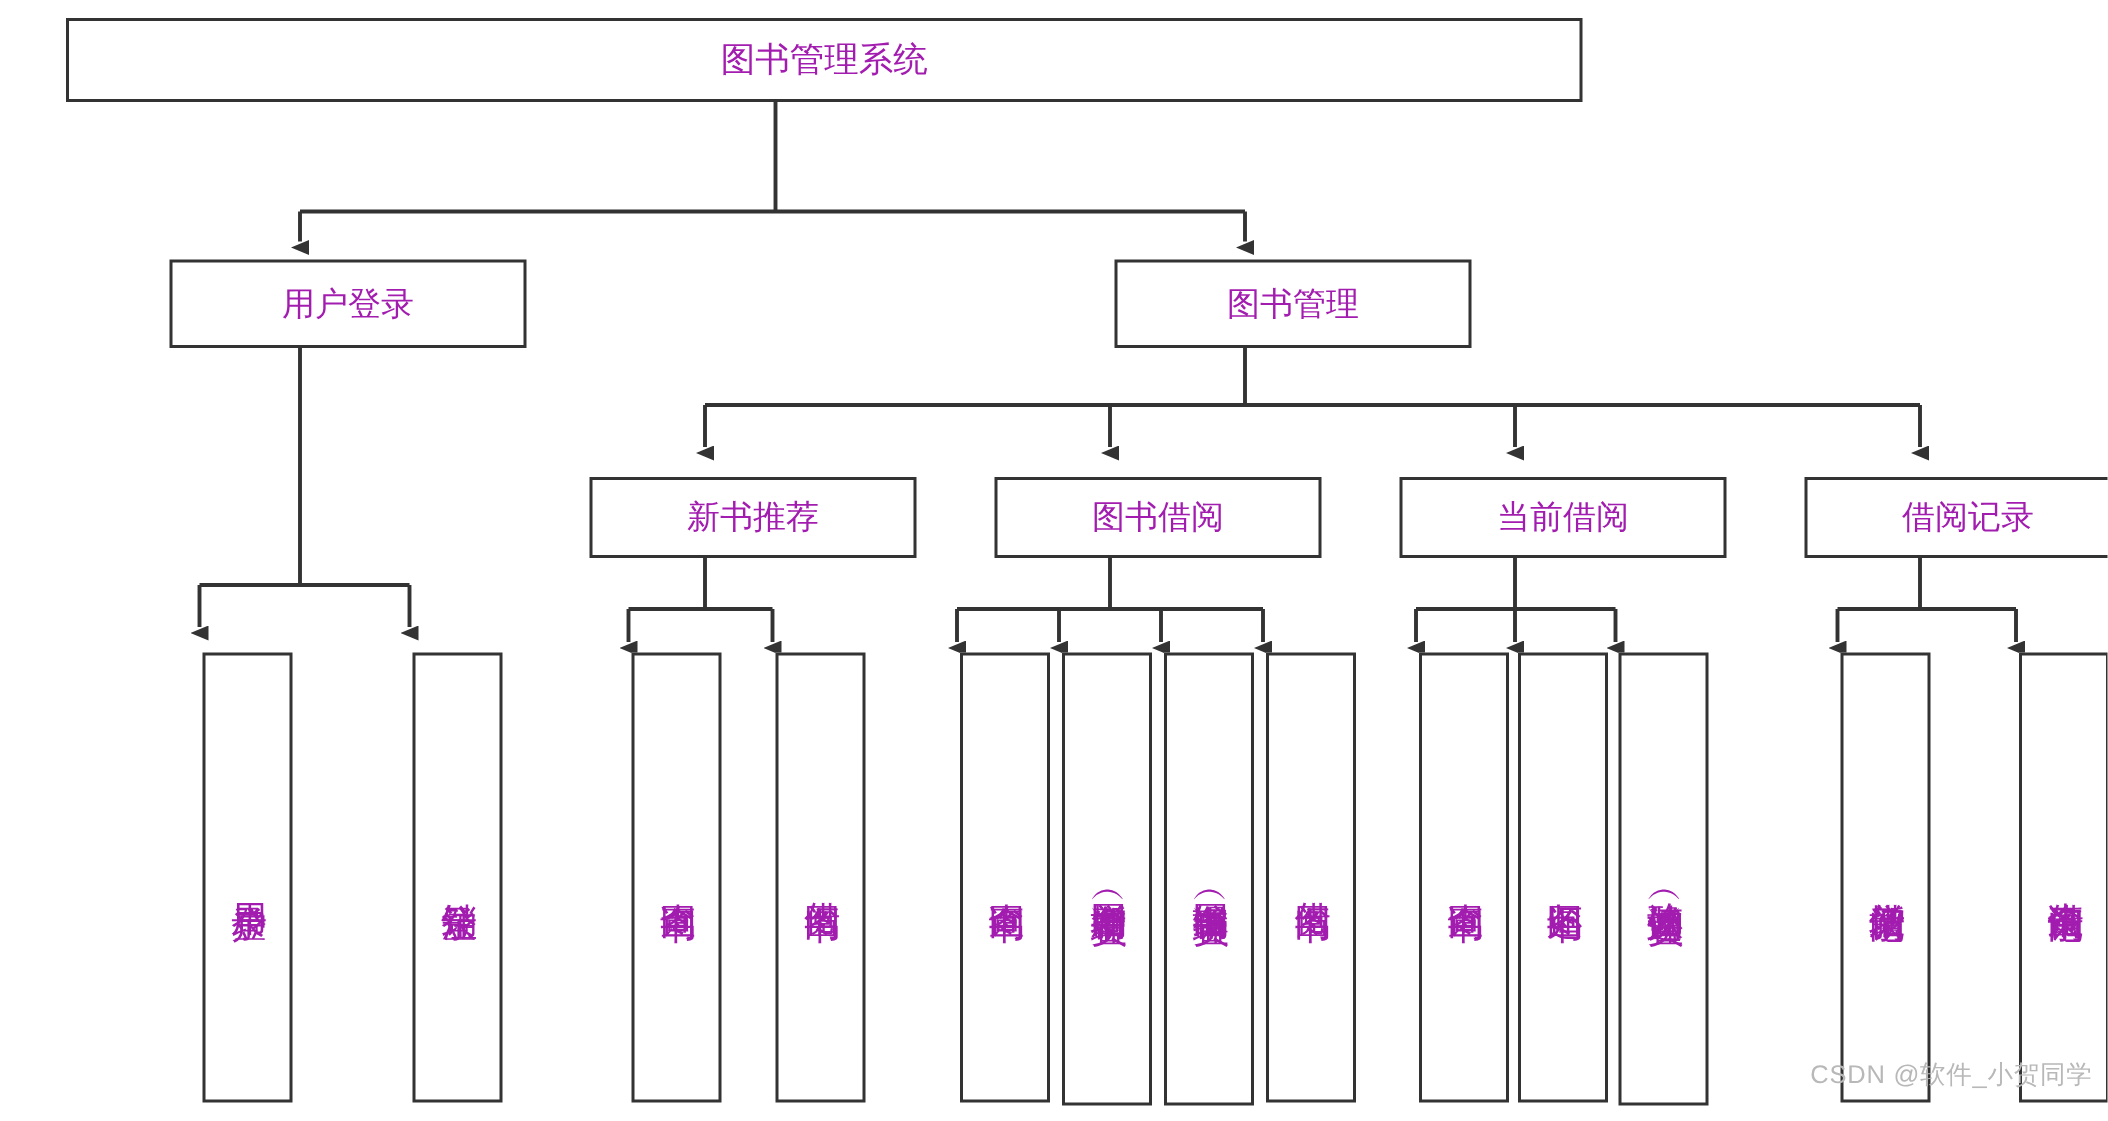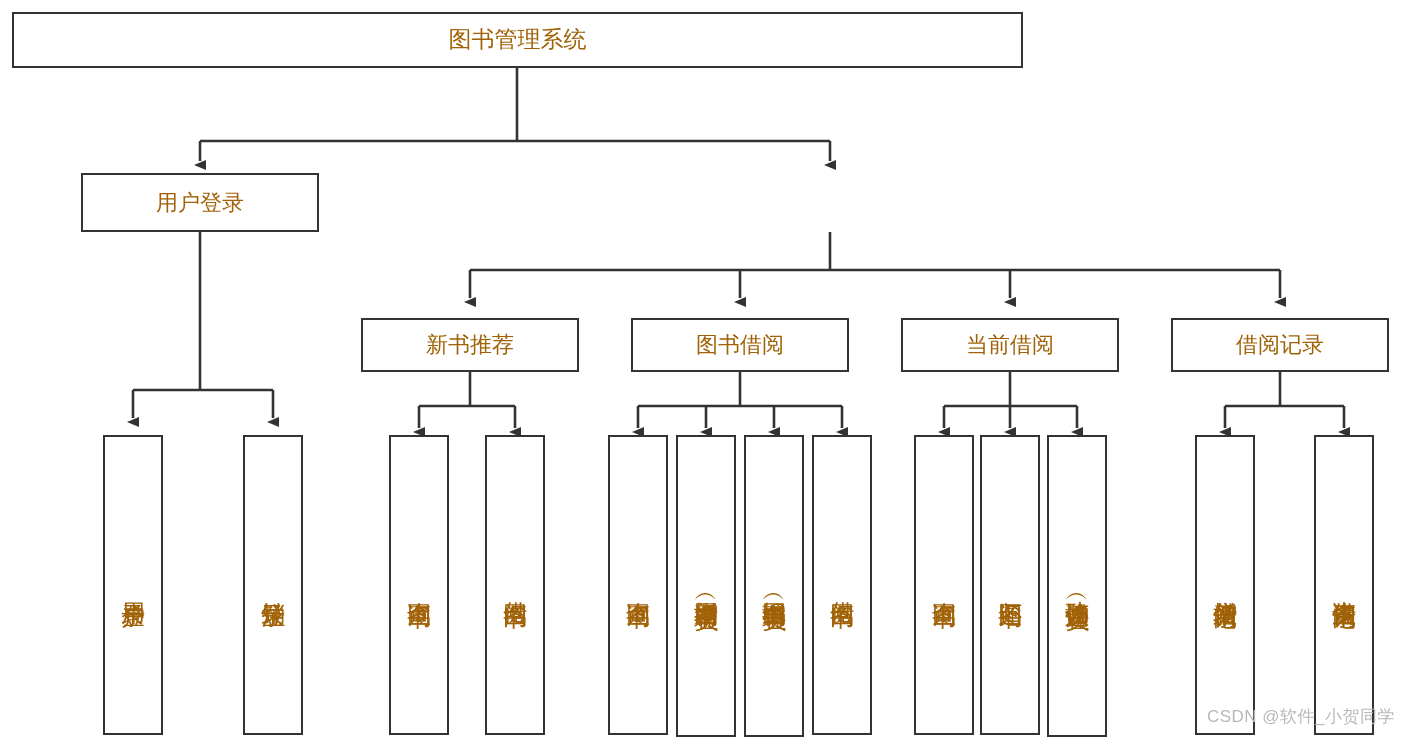--- a/index.html
+++ b/index.html
@@ -12,23 +12,24 @@
   #wires{position:absolute;left:0;top:0;width:1405px;height:747px;}
 
   .node{
     position:absolute;
     box-sizing:border-box;
     background:#ffffff;
     border:2px solid #333333;
     display:flex;
     align-items:center;
     justify-content:center;
-    color:#a16207;
+    color:#a21caf;
     text-align:center;
     line-height:1.18;
+    margin-left:32px;
   }
   .node.h{              
     font-size:22px;
   }
   .node.v{              
     font-size:24px;
     writing-mode:vertical-rl;
     text-orientation:upright;
     letter-spacing:1px;
     padding:8px 0;
@@ -97,20 +98,21 @@
       <path d="M1225,406 L1344,406"></path>
       <path d="M1225,406 L1225,428" marker-end="url(#arrow)"></path>
       <path d="M1344,406 L1344,428" marker-end="url(#arrow)"></path>
     </g>
   </svg>
 
   <div class="node h root" style="left:12px;top:12px;width:1011px;height:56px;">图书管理系统</div>
 
   <div class="node h" style="left:81px;top:173px;width:238px;height:59px;">用户登录</div>
 
+  <div class="node h" style="left:711px;top:173px;width:238px;height:59px;">图书管理</div>
 
   <div class="node h" style="left:361px;top:318px;width:218px;height:54px;">新书推荐</div>
 
   <div class="node h" style="left:631px;top:318px;width:218px;height:54px;">图书借阅</div>
 
   <div class="node h" style="left:1171px;top:318px;width:218px;height:54px;">借阅记录</div>
 
   <div class="node h" style="left:901px;top:318px;width:218px;height:54px;">当前借阅</div>
 
   <div class="node v" style="left:103px;top:435px;width:60px;height:300px;">用户登录</div>

